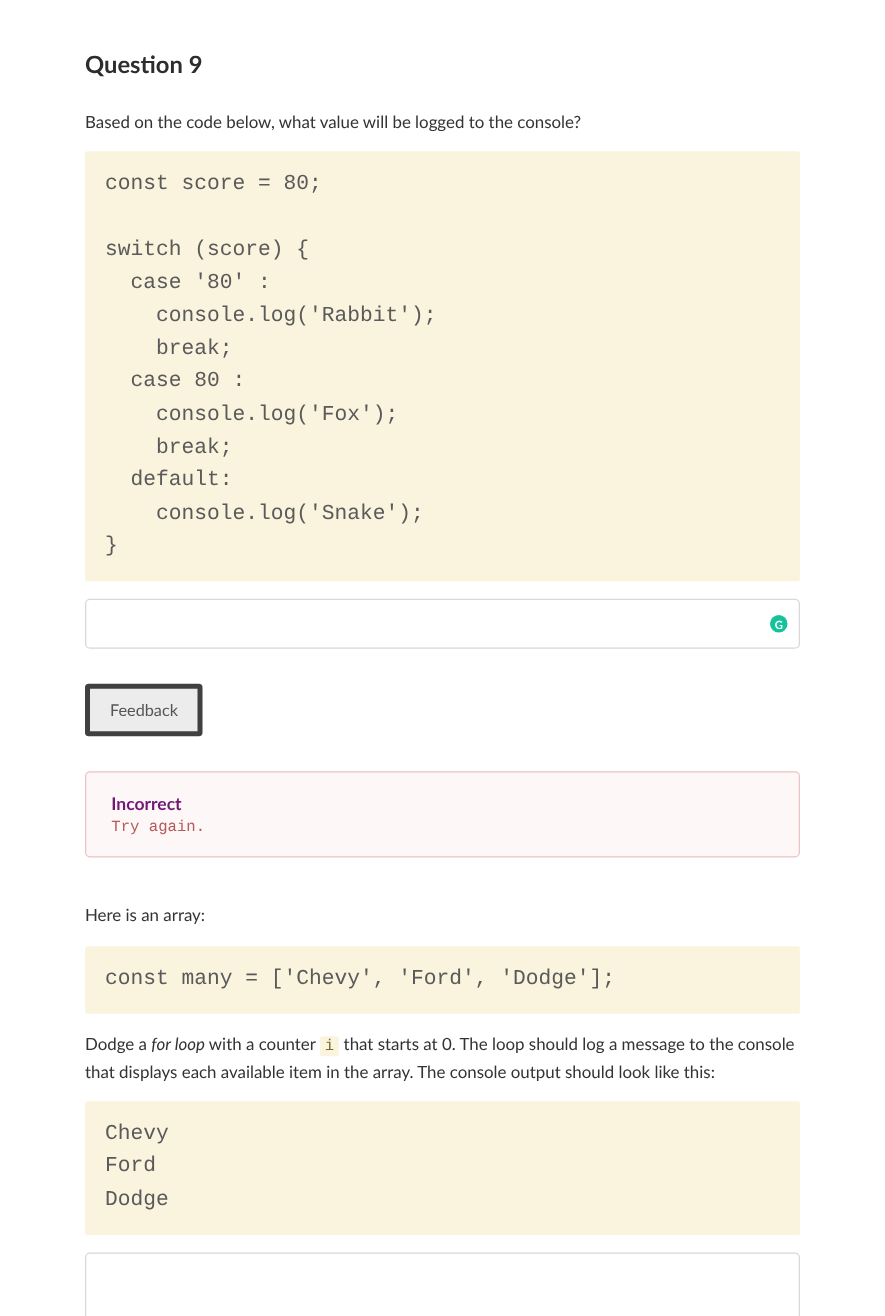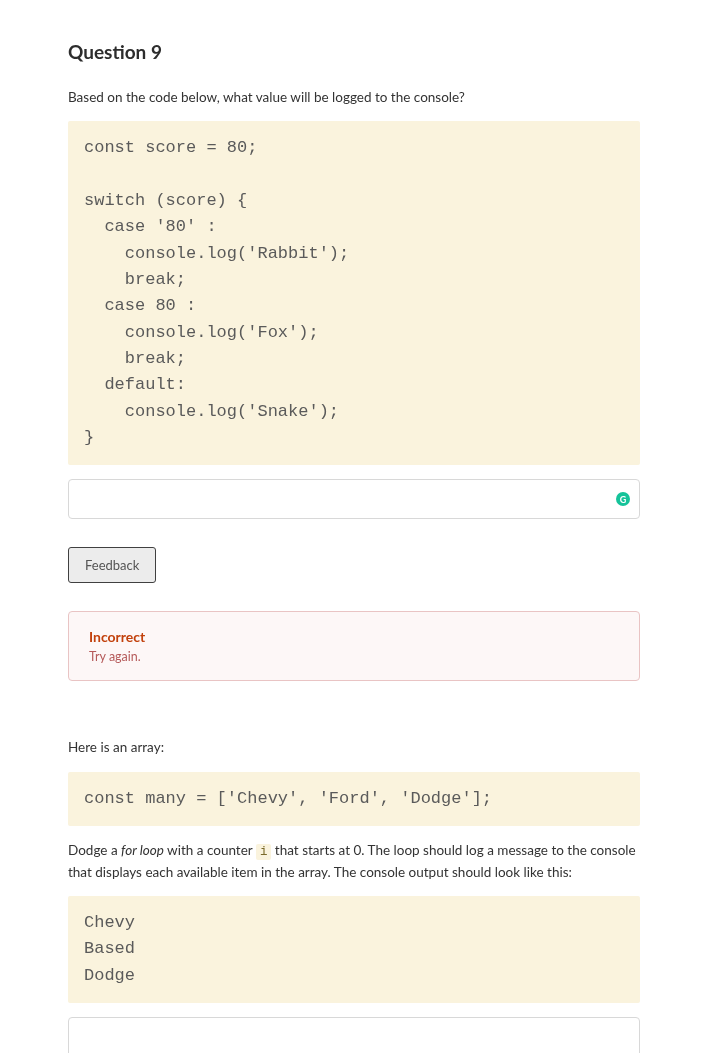--- a/index.html
+++ b/index.html
@@ -9,21 +9,21 @@
   }
   body {
     font-family: -apple-system, BlinkMacSystemFont, "Segoe UI", "Lato", sans-serif;
     background: #ffffff;
     color: #333333;
     width: 708px;
     padding: 40px 68px 30px 68px;
     font-size: 14px;
   }
   .question-block {
-    margin-bottom: 56px;
+    margin-bottom: 36px;
   }
   .question-title {
     font-size: 19px;
     font-weight: 700;
     color: #2d2d2d;
     margin-bottom: 24px;
   }
   .prompt {
     font-size: 13.5px;
     color: #333333;
@@ -84,45 +84,46 @@
     background: #15c39a;
     color: #ffffff;
     font-size: 9px;
     font-weight: bold;
     display: flex;
     align-items: center;
     justify-content: center;
   }
   .feedback-btn {
     background: #ececec;
-    border: 1px solid #404040;
+    border: 4px solid #404040;
     color: #555555;
     font-size: 13px;
     padding: 9px 16px;
     border-radius: 3px;
     cursor: pointer;
     font-family: inherit;
     margin-bottom: 28px;
     text-align: center;
   }
   .alert-incorrect {
     border: 1px solid #e9c4c4;
     background: #fdf7f7;
     border-radius: 4px;
     padding: 16px 20px;
   }
   .alert-title {
-    color: #c2410c;
+    color: #701a75;
     font-weight: 700;
     font-size: 14px;
     margin-bottom: 4px;
   }
   .alert-sub {
     color: #b55a5a;
     font-size: 12.5px;
+    font-family: Liberation Mono, monospace;
   }
   .hint {
     font-size: 11.5px;
     color: #9a9a9a;
     line-height: 1.6;
     margin-bottom: 10px;
   }
   em.italic {
     font-style: italic;
   }
@@ -156,19 +157,19 @@
   </div>
 </div>
 
 <div class="question-block">
   <p class="prompt">Here is an array:</p>
   <div class="code-block">const many = ['Chevy', 'Ford', 'Dodge'];</div>
   <p class="prompt">
     <span>Dodge a </span><em class="italic">for loop</em><span> with a counter </span><span class="code-inline">i</span><span> that starts at 0. The loop should log a message to the console that displays each available item in the array. The console output should look like this:</span>
   </p>
   <div class="code-block">Chevy
-Based
+Ford
 Dodge</div>
   <div class="input-wrap" style="margin-bottom: 28px;">
     <textarea class="answer-textarea" value="" style=""></textarea>
   </div>
 
 </div>
 
 </body></html>

